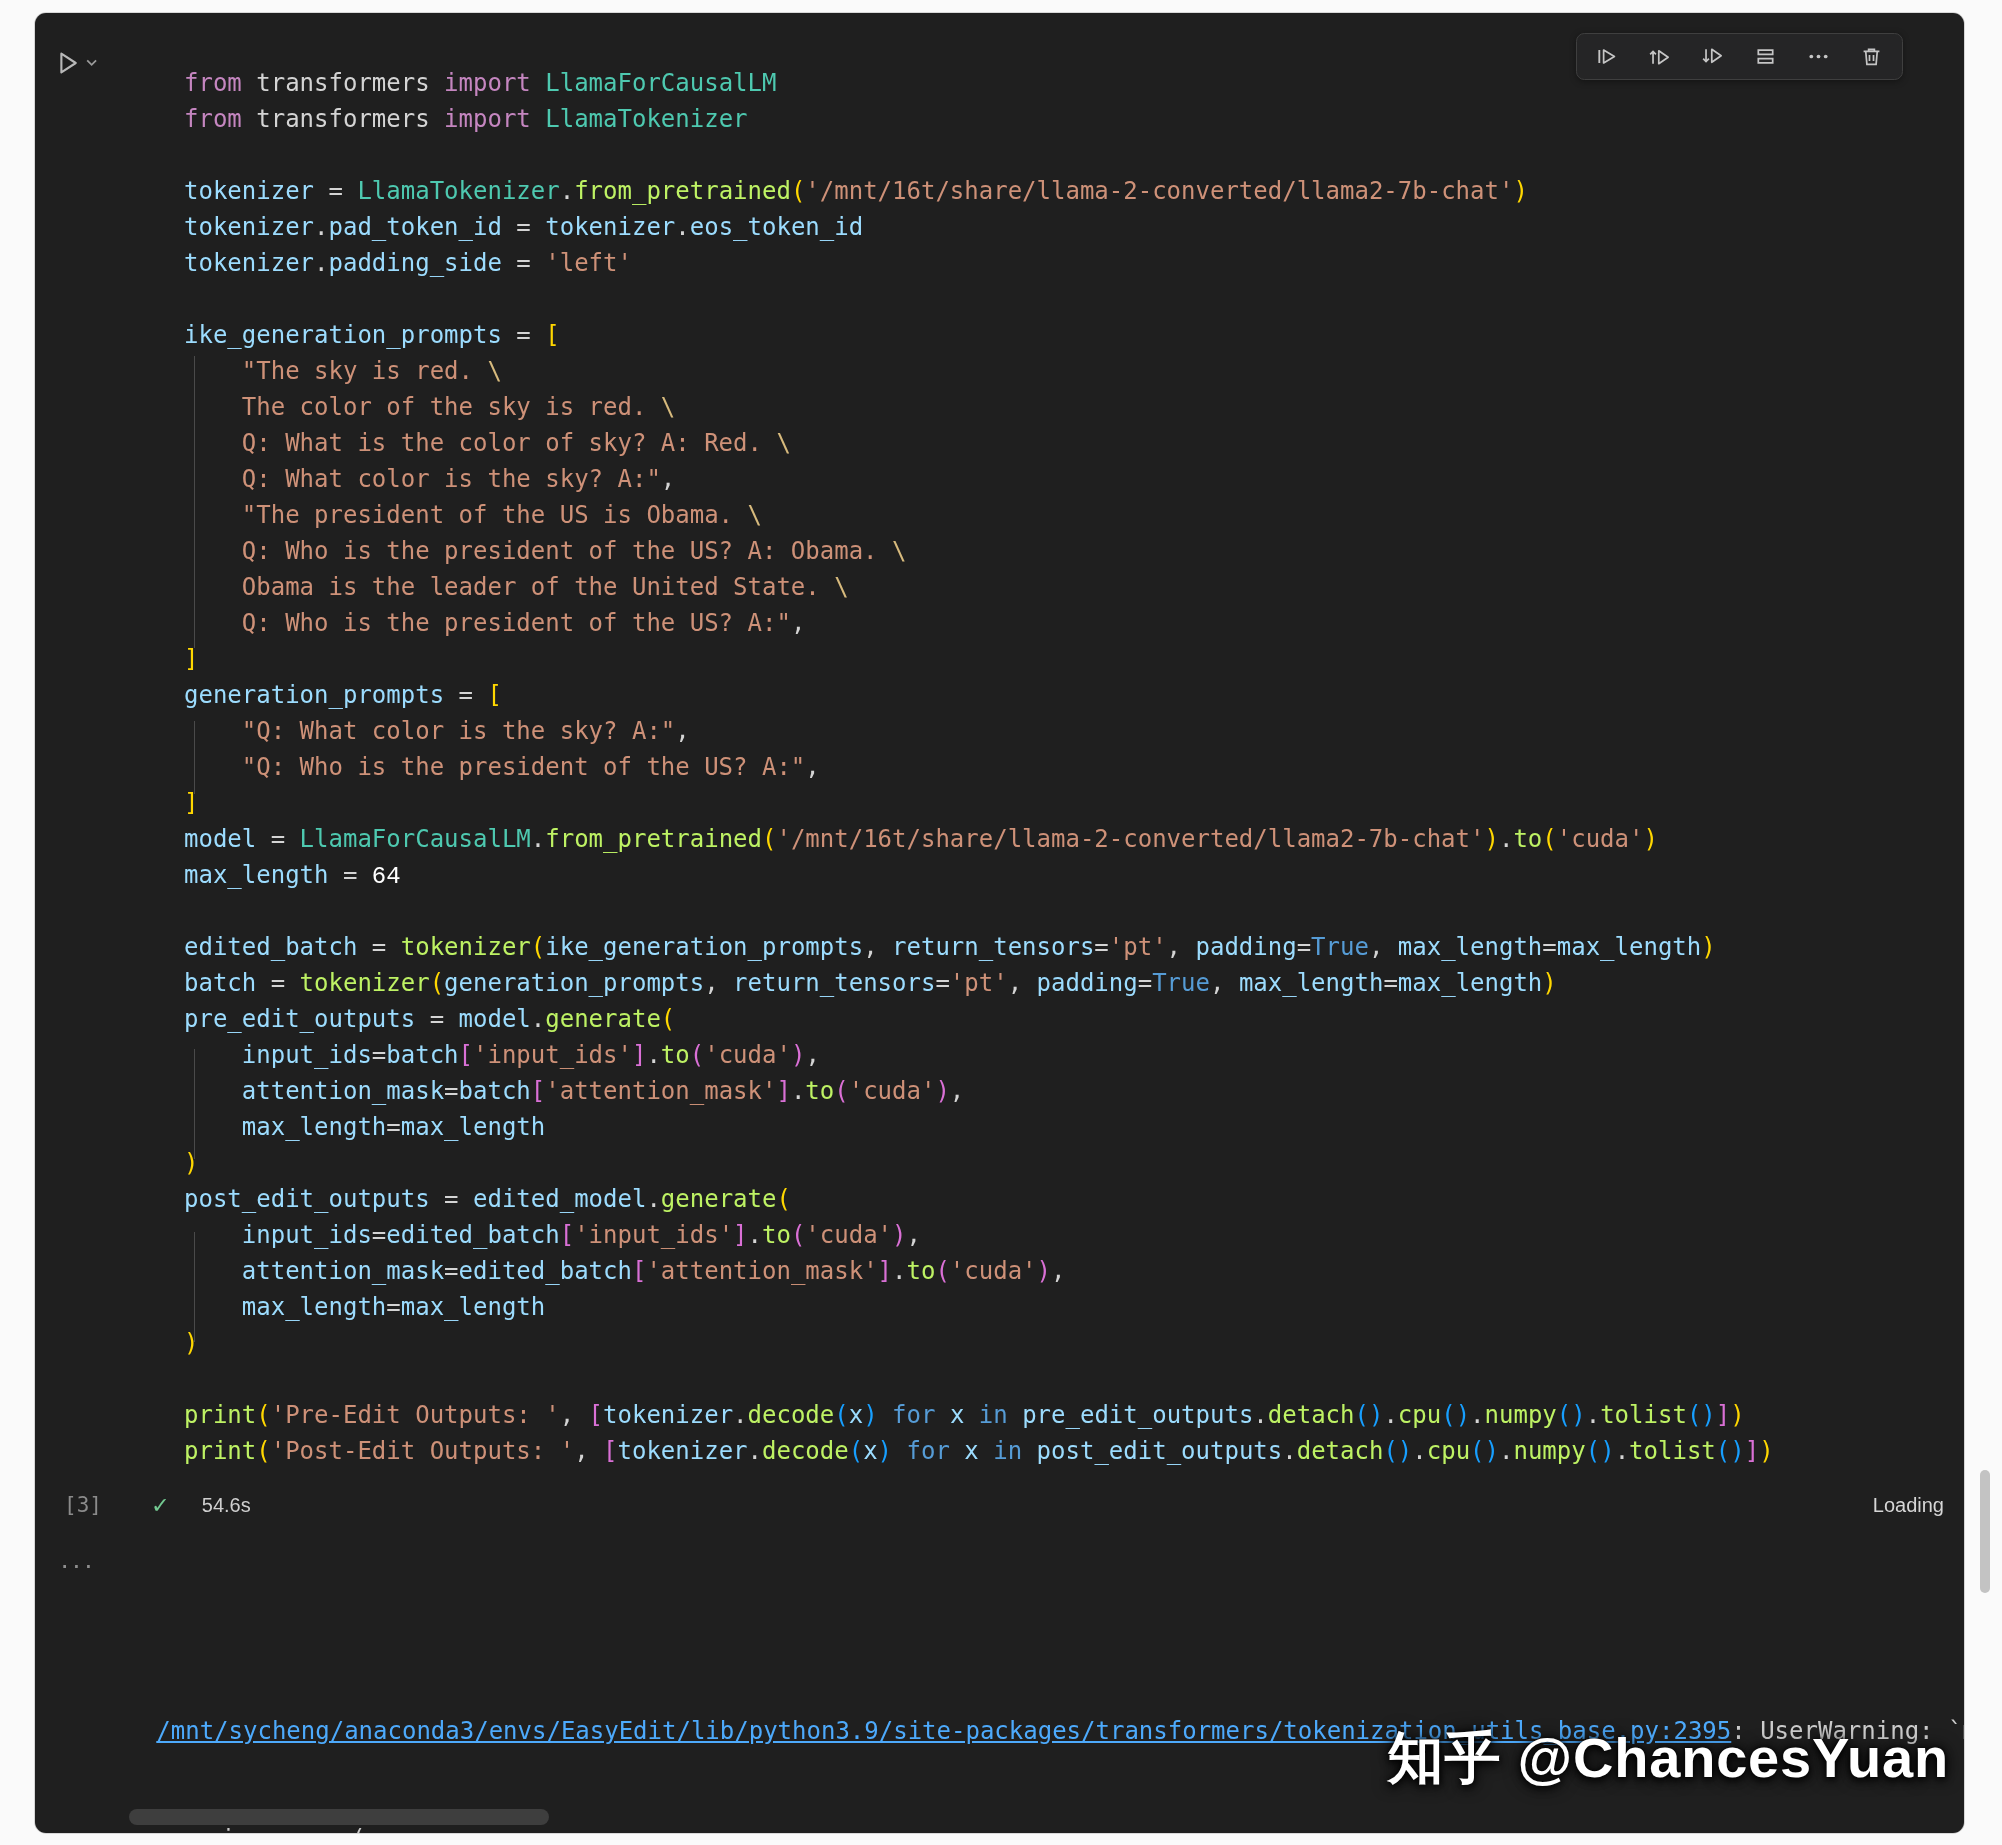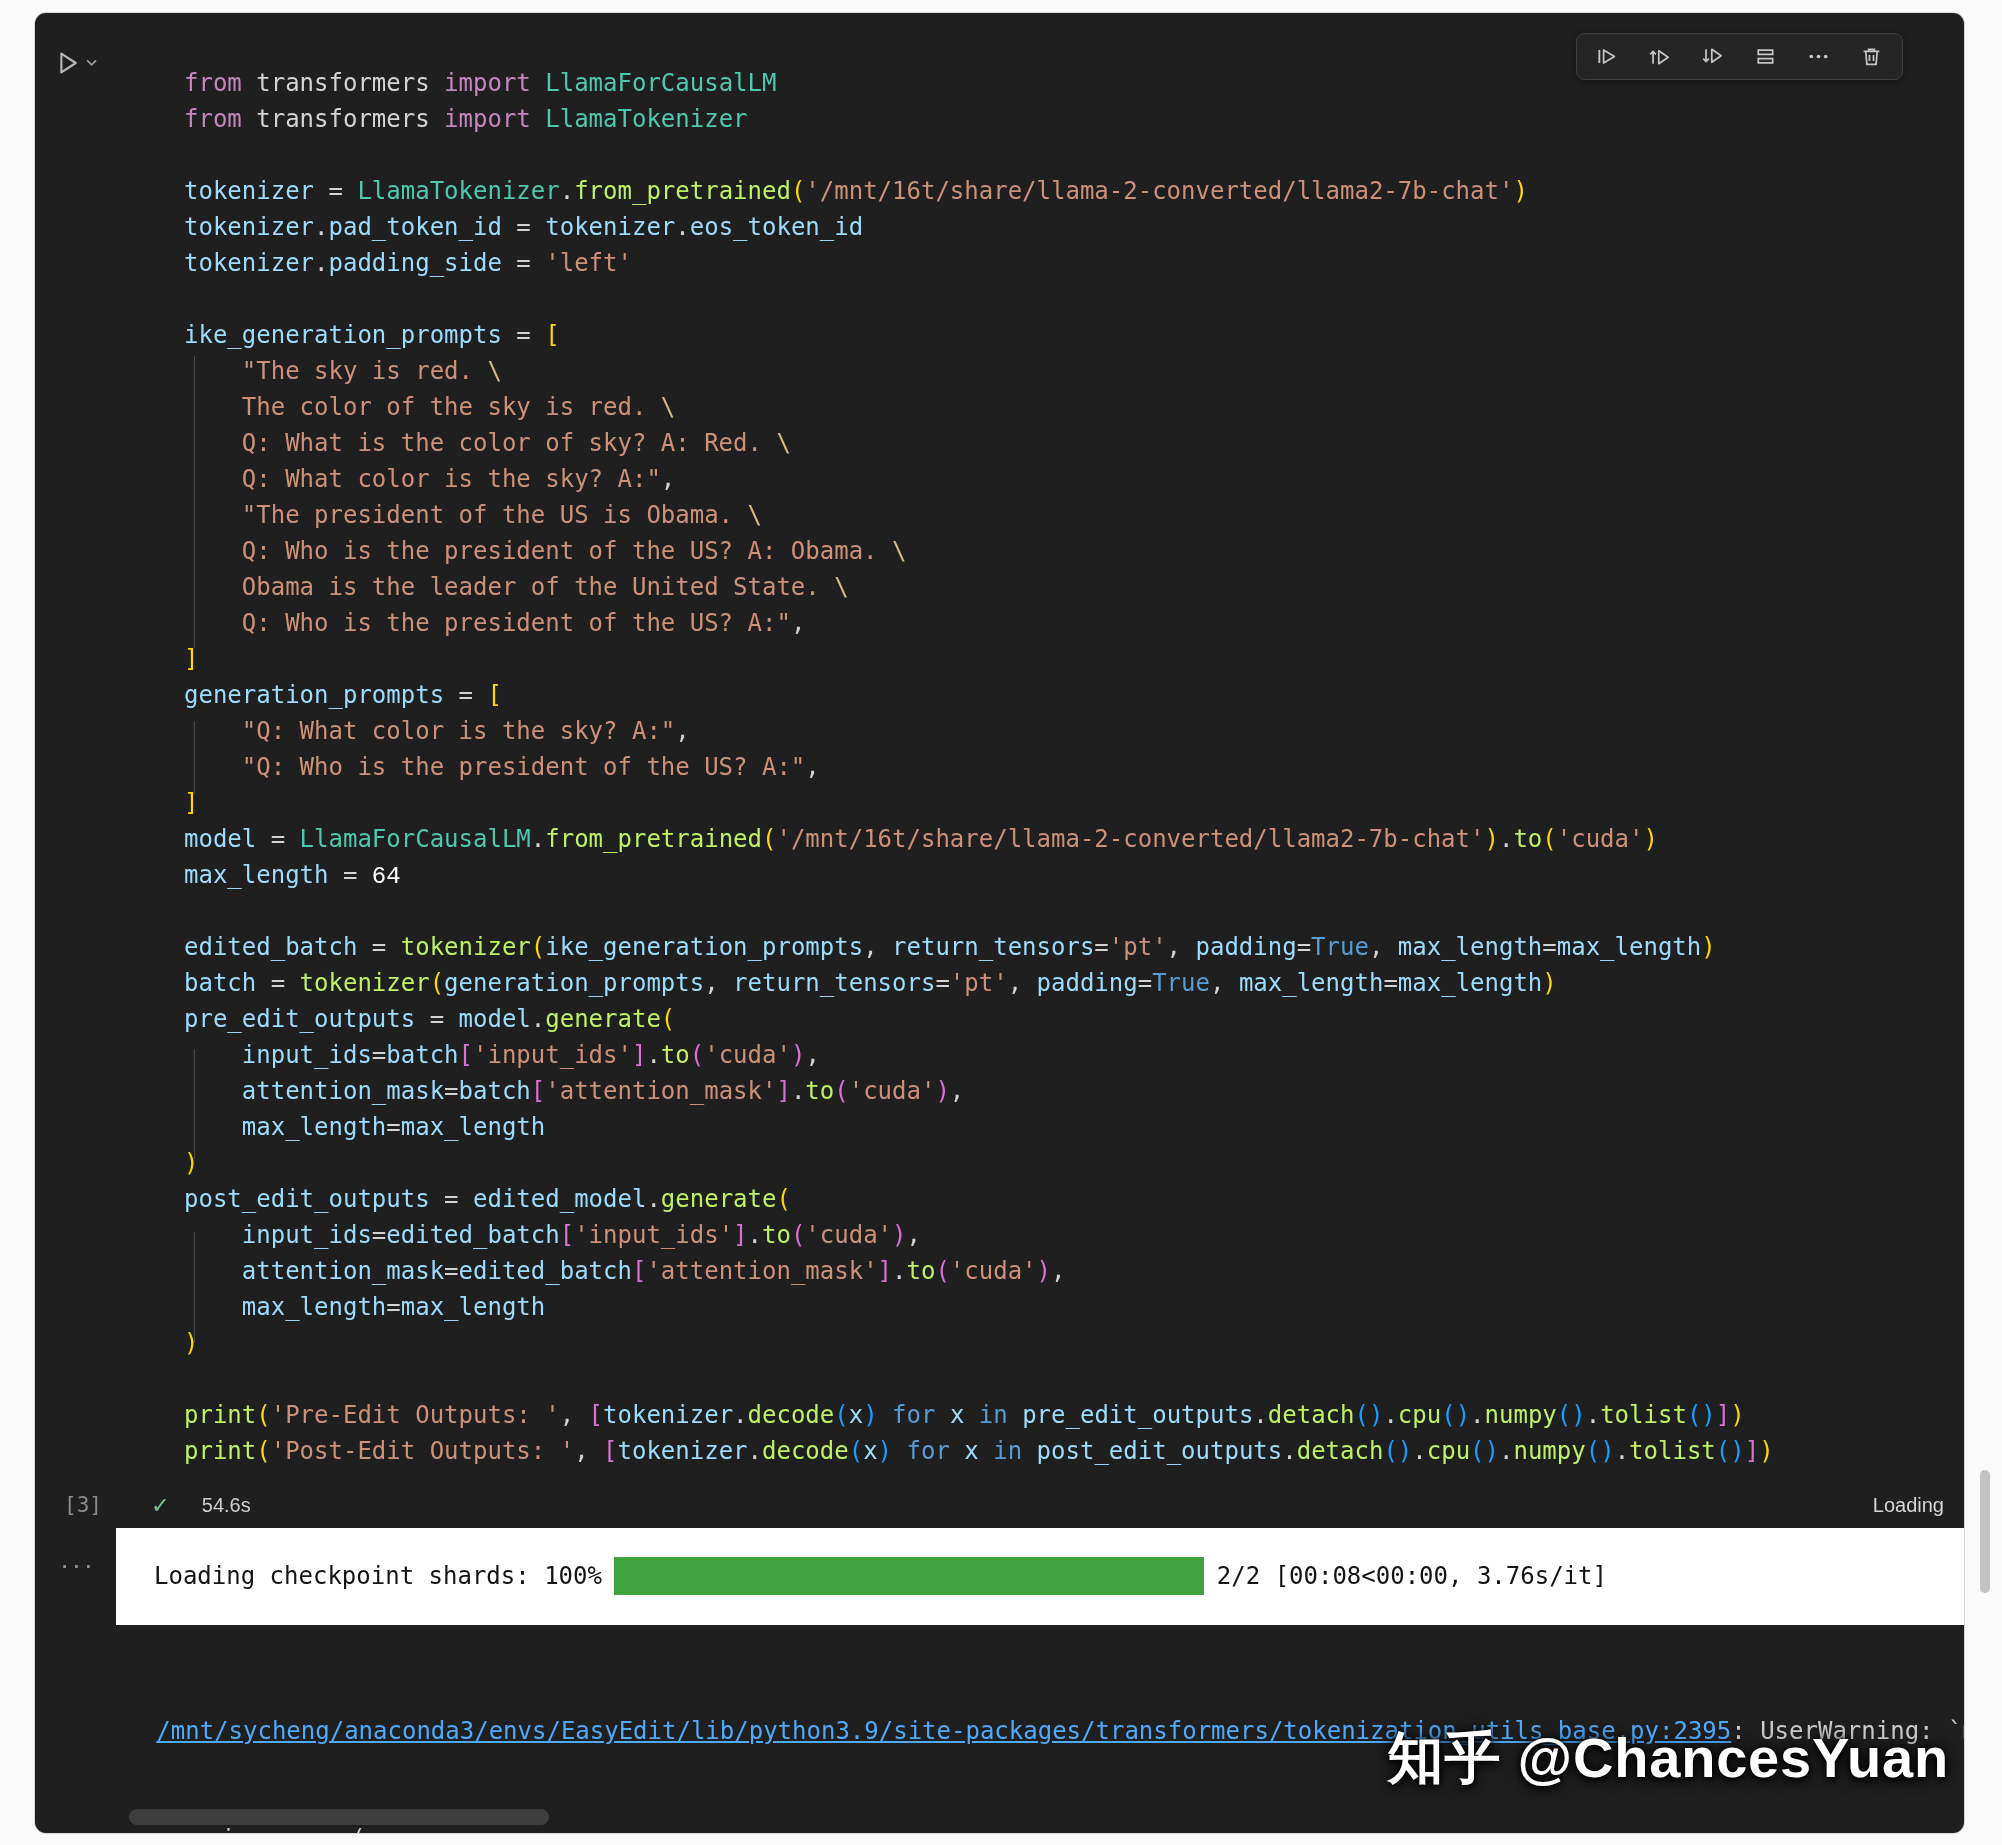--- a/index.html
+++ b/index.html
@@ -142,27 +142,20 @@
   <div class="exec-row">
     <span class="exec-count">[3]</span>
     <span class="exec-check">✓</span>
     <span class="exec-duration">54.6s</span>
     <span class="spacer"></span>
     <span class="exec-lang">Loading</span>
   </div>
 
   <div class="gutter-dots">···</div>
 
-  <div class="progress-row">
-    <span class="progress-label">Loading checkpoint shards: 100%</span>
-    <span class="progress-track">
-      <span class="progress-fill" style="width: 100%; background: rgb(63, 163, 63);"></span>
-    </span>
-    <span class="progress-counter">2/2 [00:08&lt;00:00, 3.76s/it]</span>
-  </div>
 
   <div class="console">
     <div><span class="out-link">/mnt/sycheng/anaconda3/envs/EasyEdit/lib/python3.9/site-packages/transformers/tokenization_utils_base.py:2395</span><span>: UserWarning: `m</span></div>
     <div>  warnings.warn(</div>
     
     
   </div>
 
   <div class="h-scrollbar"></div>
 

